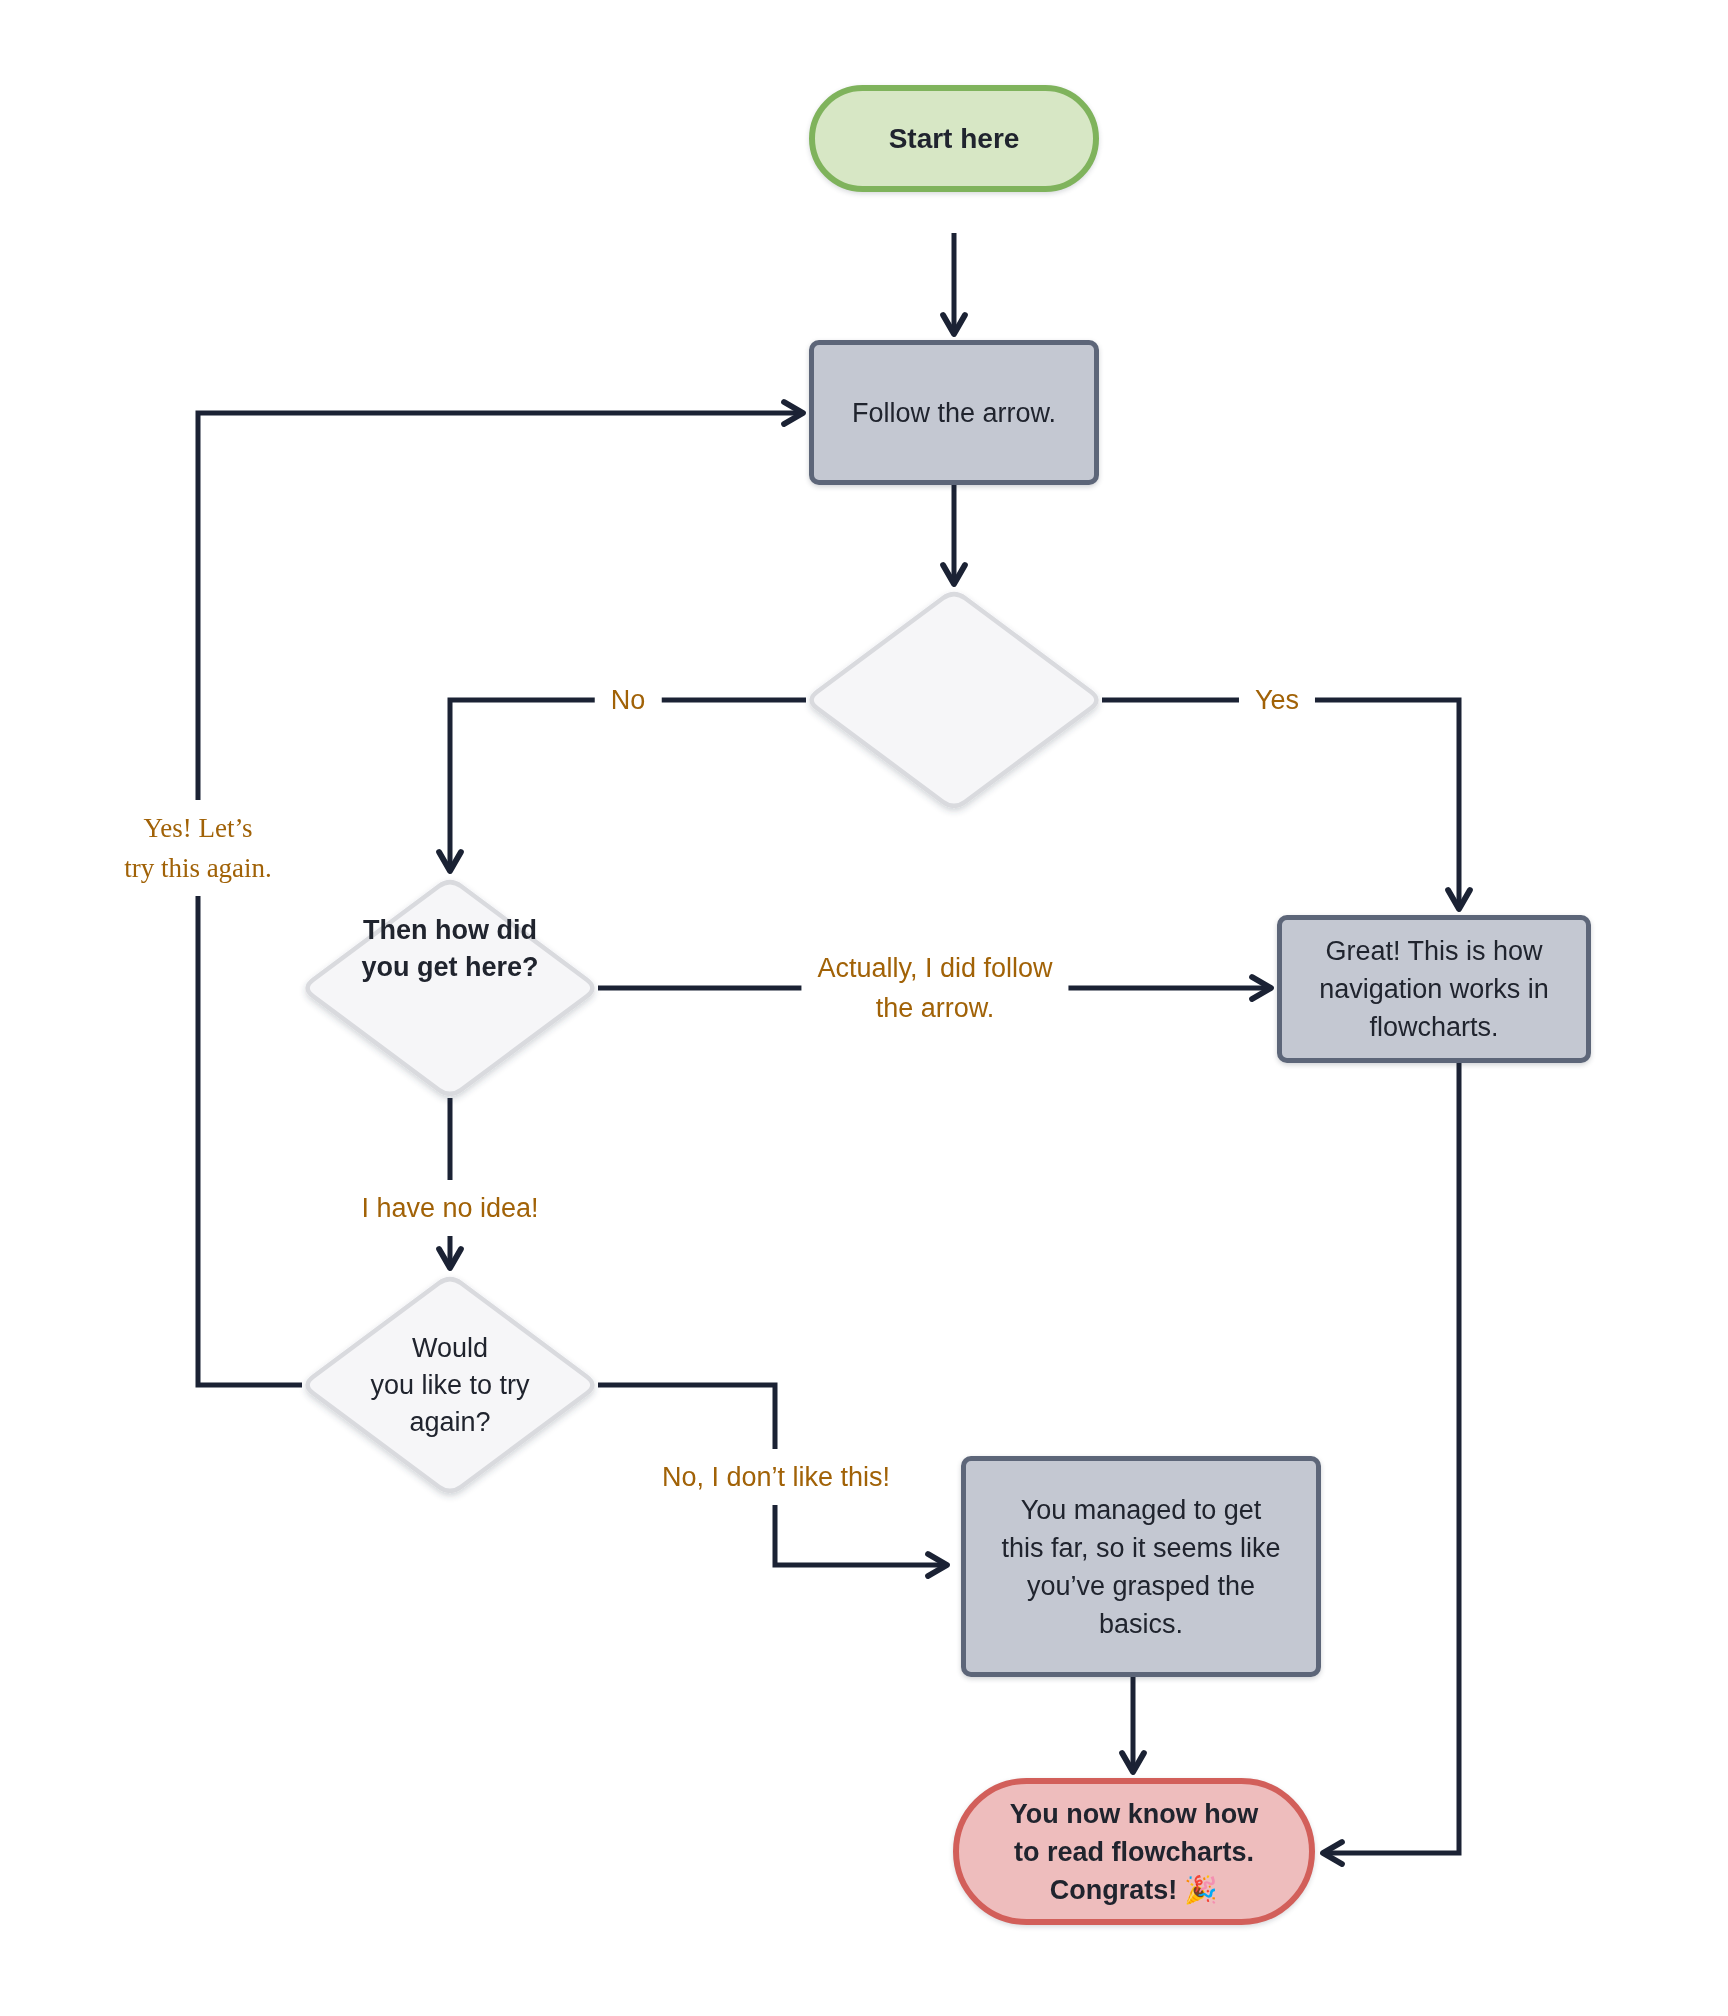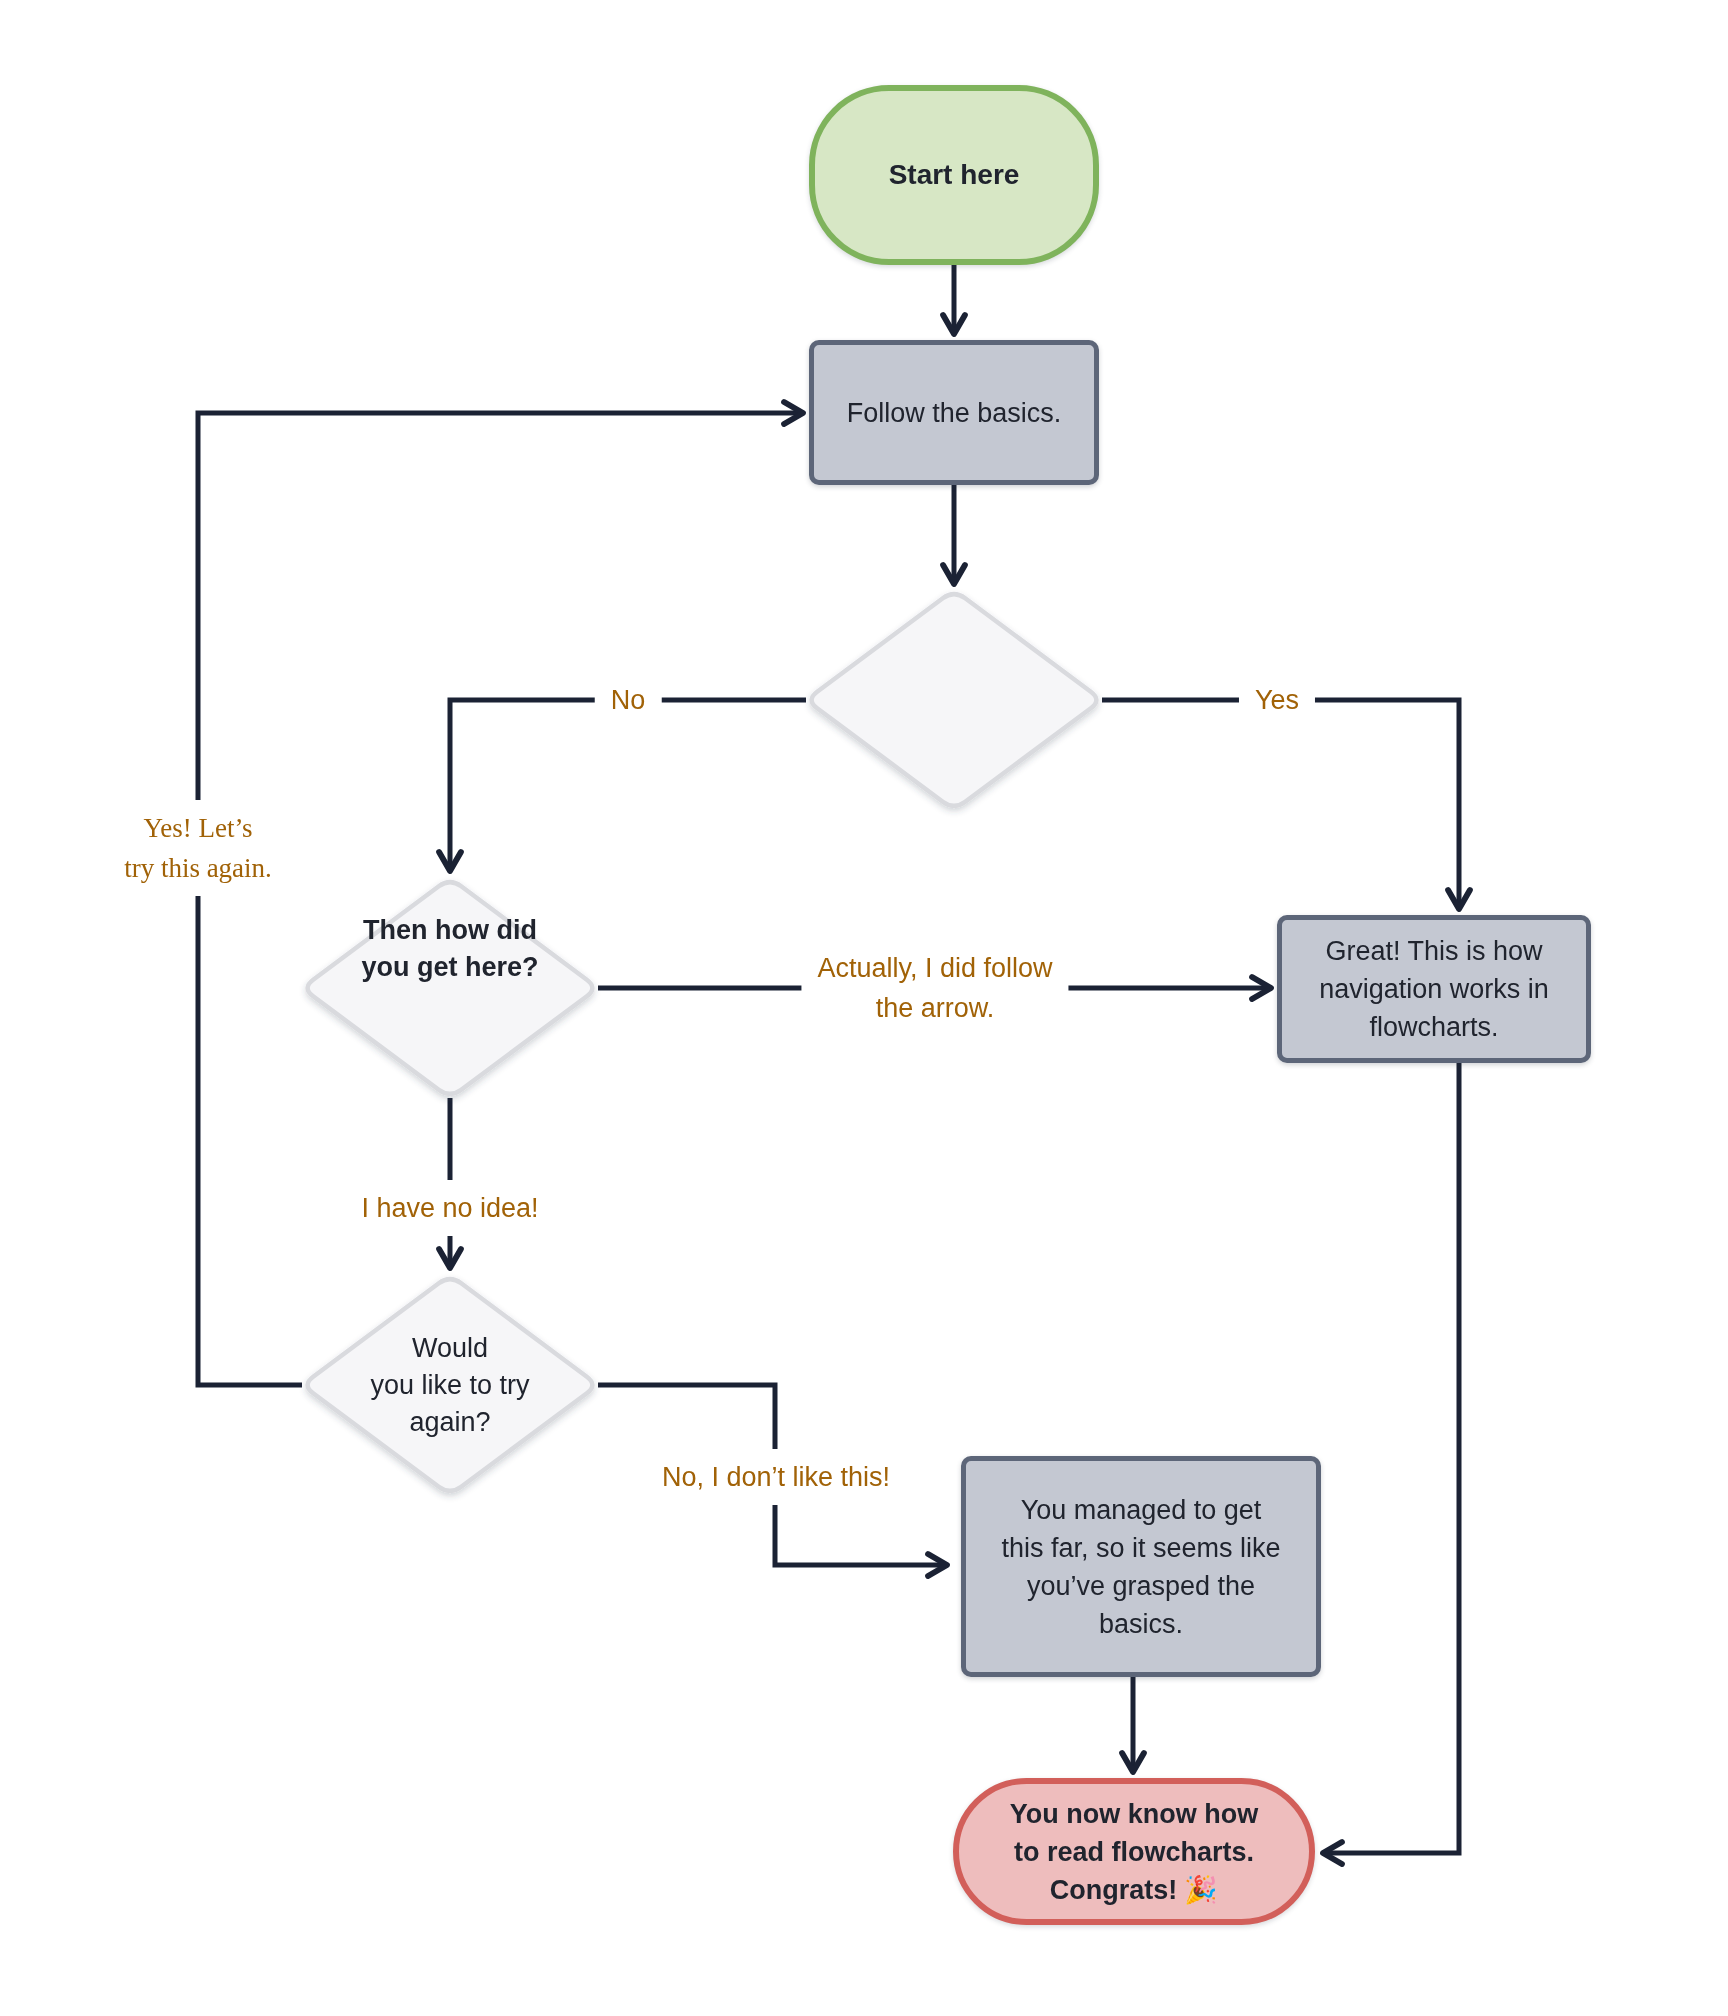--- a/index.html
+++ b/index.html
@@ -22,21 +22,21 @@
     white-space:pre-line;
   }
   .rect-node{
     background:#c4c8d2;border:5px solid #5d6679;border-radius:10px;
     box-shadow:0 2px 5px rgba(40,48,66,0.22);
   }
   .pill-node{
     border-radius:80px;font-weight:700;
     box-shadow:0 2px 5px rgba(40,48,66,0.18);
   }
-  #node-start{left:809px;top:85px;width:290px;height:180px;background:#d7e7c5;border:6px solid #7fb35c;font-size:28px;}
+  #node-start{left:809px;top:85px;width:290px;height:107px;background:#d7e7c5;border:6px solid #7fb35c;font-size:28px;}
   #node-follow{left:809px;top:340px;width:290px;height:145px;}
   #node-great{left:1277px;top:915px;width:314px;height:148px;}
   #node-managed{left:953px;top:1456px;width:360px;height:221px;margin-left:8px;}
   #node-congrats{left:953px;top:1778px;width:362px;height:147px;background:#eebdbd;border:6px solid #d25f5a;}
 
   .diamond-text{
     position:absolute;z-index:3;transform:translate(-50%,-50%);
     width:250px;text-align:center;font-size:27px;line-height:37px;
     white-space:pre-line;
   }
@@ -96,21 +96,21 @@
   <div class="edge-label" id="label-no-idea">I have no idea!</div>
   <div class="edge-label" id="label-try-again">Yes! Let’s
 try this again.</div>
   <div class="edge-label" id="label-dont-like">No, I don’t like this!</div>
 
   <div class="node pill-node" id="node-start">
     <span>Start here</span>
   </div>
 
   <div class="node rect-node" id="node-follow">
-    <span>Follow the basics.</span>
+    <span>Follow the arrow.</span>
   </div>
 
 
   <div class="diamond-text" id="text-then">Then how did
 you get here?</div>
 
   <div class="node rect-node" id="node-great">
     <span>Great! This is how
 navigation works in
 flowcharts.</span>

